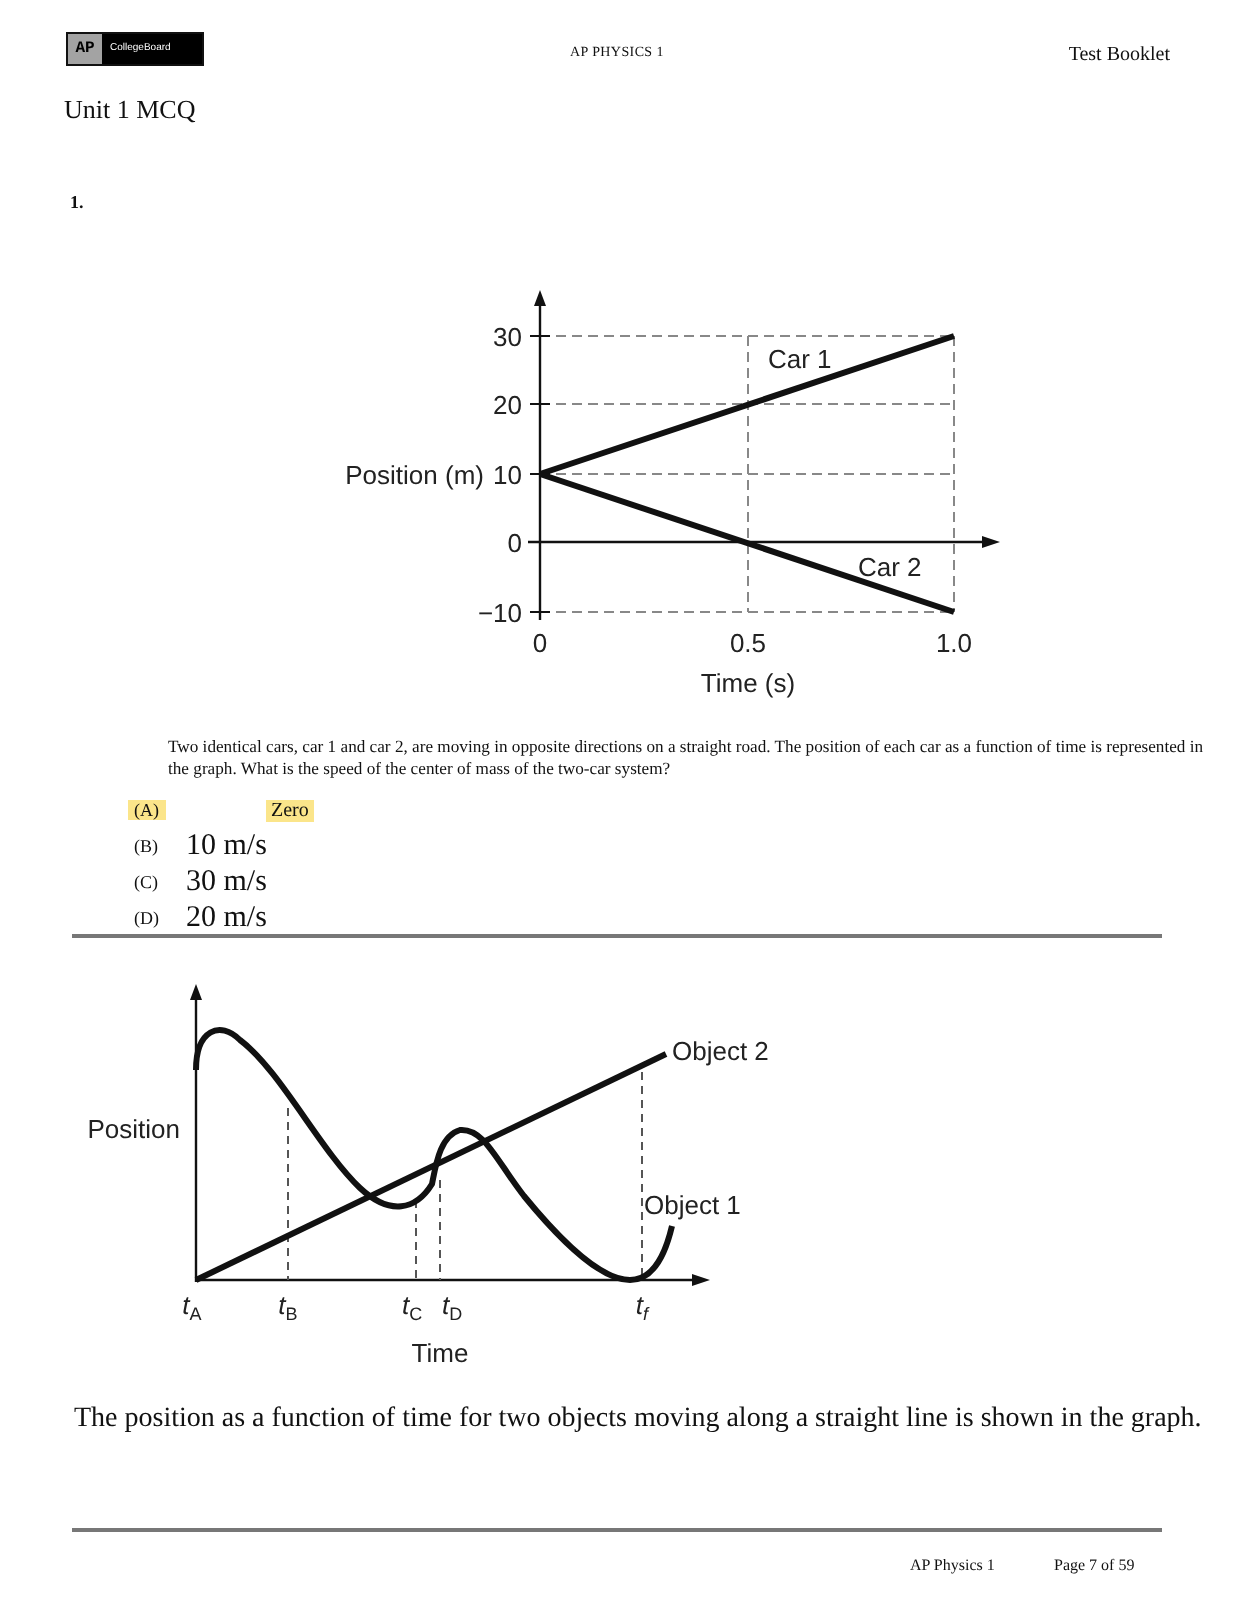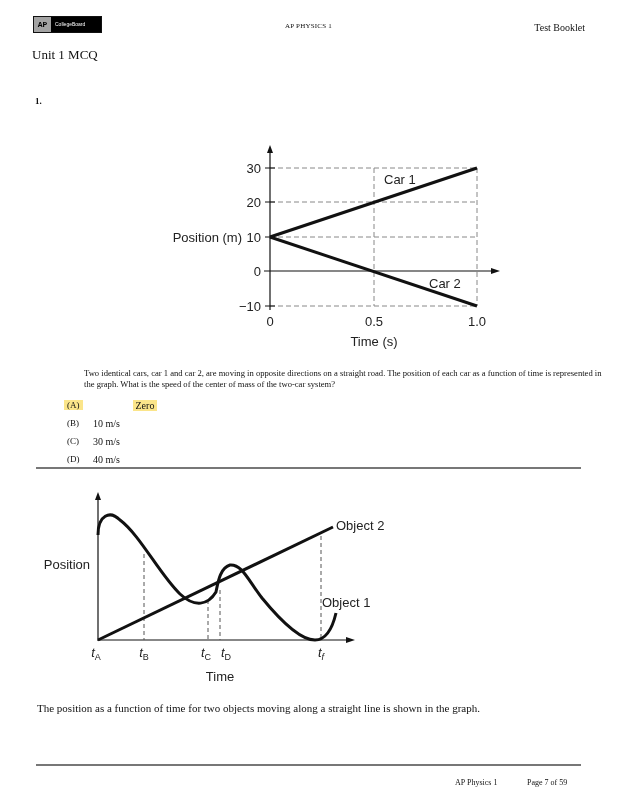--- a/index.html
+++ b/index.html
@@ -12,26 +12,26 @@
   .logo .cb { flex: 1; background: #000; color: #fff; font-family: "Liberation Sans", sans-serif;
               font-size: 5px; line-height: 15px; padding-left: 4px; white-space: nowrap; }
   .hdr-center { left: 0; width: 617px; top: 22px; text-align: center; font-size: 7px; letter-spacing: 0.2px; }
   .hdr-right { right: 32px; top: 22px; font-size: 10px; }
   .unit-title { left: 32px; top: 47px; font-size: 13px; font-weight: normal; }
   .qnum { left: 35px; top: 96px; font-size: 9px; font-weight: bold; }
   .q-text { left: 52px; top: 368px; width: 520px; font-size: 8.6px; line-height: 10.5px; margin-left: 32px; }
   .choices { left: 64px; top: 396px; font-size: 10px; }
   .choice { height: 18px; display: flex; align-items: center; }
   .choice .letter { width: 26px; font-size: 9px; padding-left: 3px; }
-  .choice .val { font-size: 10px; }
+  .choice .val { font-size: 15px; }
   .choice.selected .letter, .choice.selected .val { background: #fbe58a; }
   .choice.selected .letter { width: auto; padding: 0 3px; margin-right: 6px; }
   .choice.selected .val { padding: 0 3px; font-size: 10px; margin-left: 44px; }
   .rule { background: #777; height: 2px; }
-  .q2-text { left: 37px; top: 702px; font-size: 11px; }
+  .q2-text { left: 37px; top: 702px; font-size: 14px; }
   .ftr-left { left: 455px; top: 778px; font-size: 8px; }
   .ftr-right { left: 527px; top: 778px; font-size: 8px; }
   svg text { font-family: "Liberation Sans", sans-serif; }
 </style>
 </head>
 <body>
 
 <div class="abs logo">
   <div class="ap">AP</div>
   <div class="cb">CollegeBoard</div>
@@ -94,21 +94,21 @@
   <div class="choice">
     <span class="letter">(B)</span>
     <span class="val">10 m/s</span>
   </div>
   <div class="choice">
     <span class="letter">(C)</span>
     <span class="val">30 m/s</span>
   </div>
   <div class="choice">
     <span class="letter">(D)</span>
-    <span class="val">40 m/s</span>
+    <span class="val">20 m/s</span>
   </div>
 </div>
 
 <div class="abs rule" style="left:36px; top:467px; width:545px;"></div>
 
 <svg class="abs" style="left:30px; top:480px;" width="380" height="210" viewBox="0 0 380 210">
   <line x1="68" y1="161" x2="68" y2="18" stroke="#111" stroke-width="1.2"></line>
   <polygon points="68,12 65,20 71,20" fill="#111"></polygon>
   <line x1="68" y1="160" x2="318" y2="160" stroke="#111" stroke-width="1.2"></line>
   <polygon points="325,160 316,157 316,163" fill="#111"></polygon>

